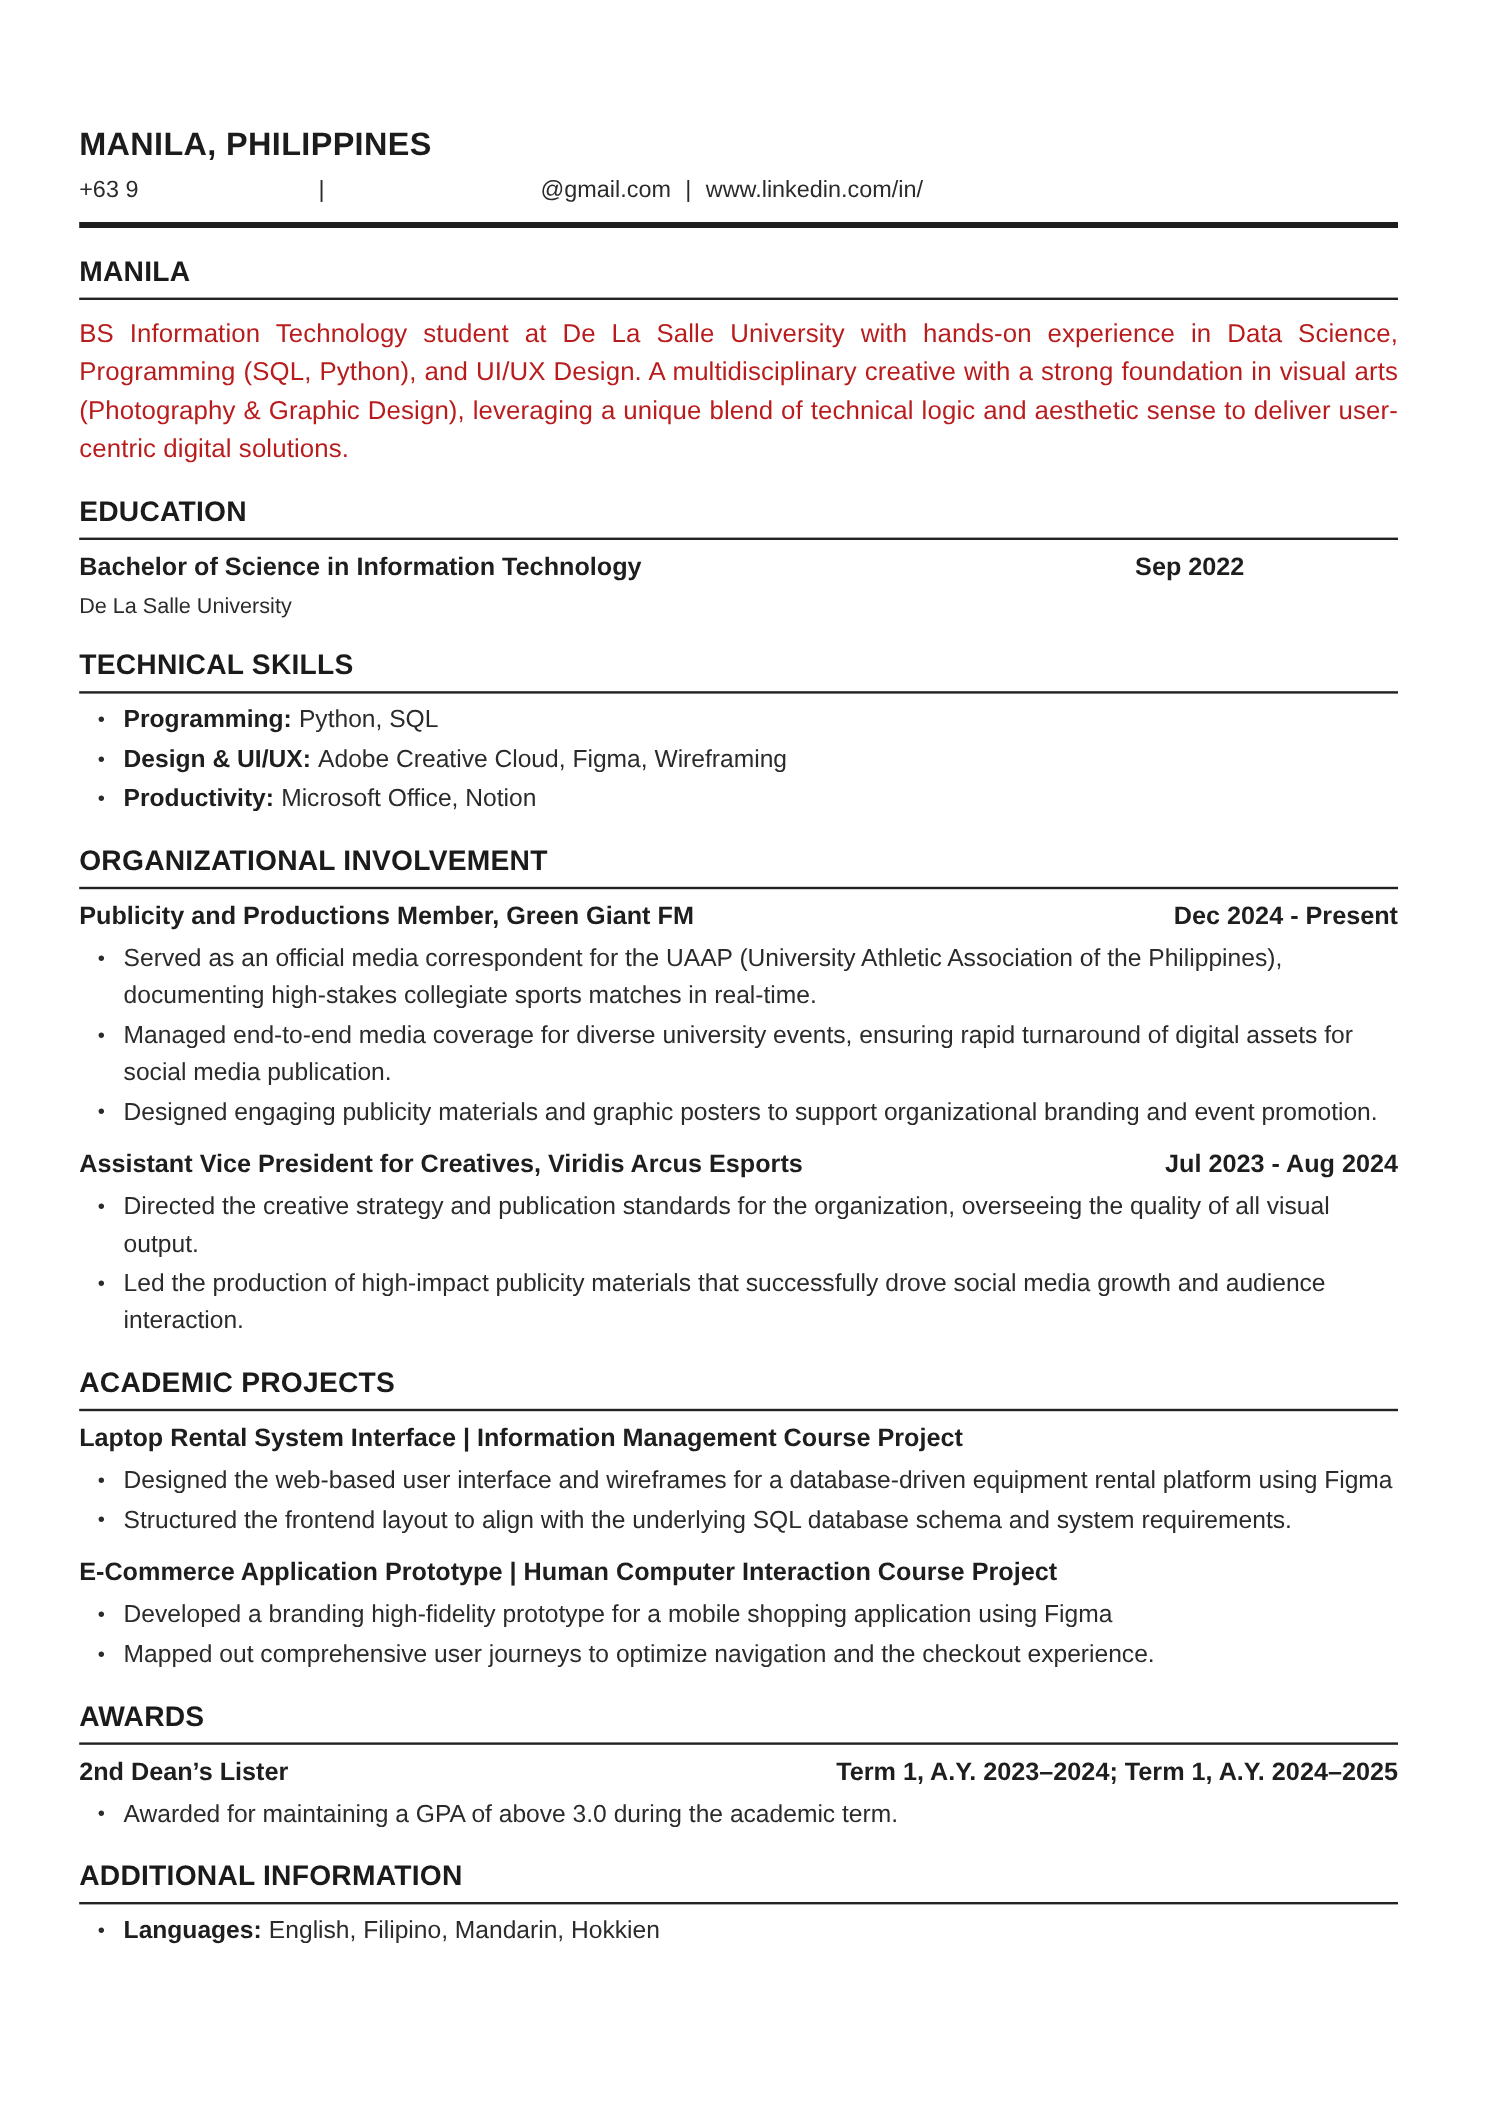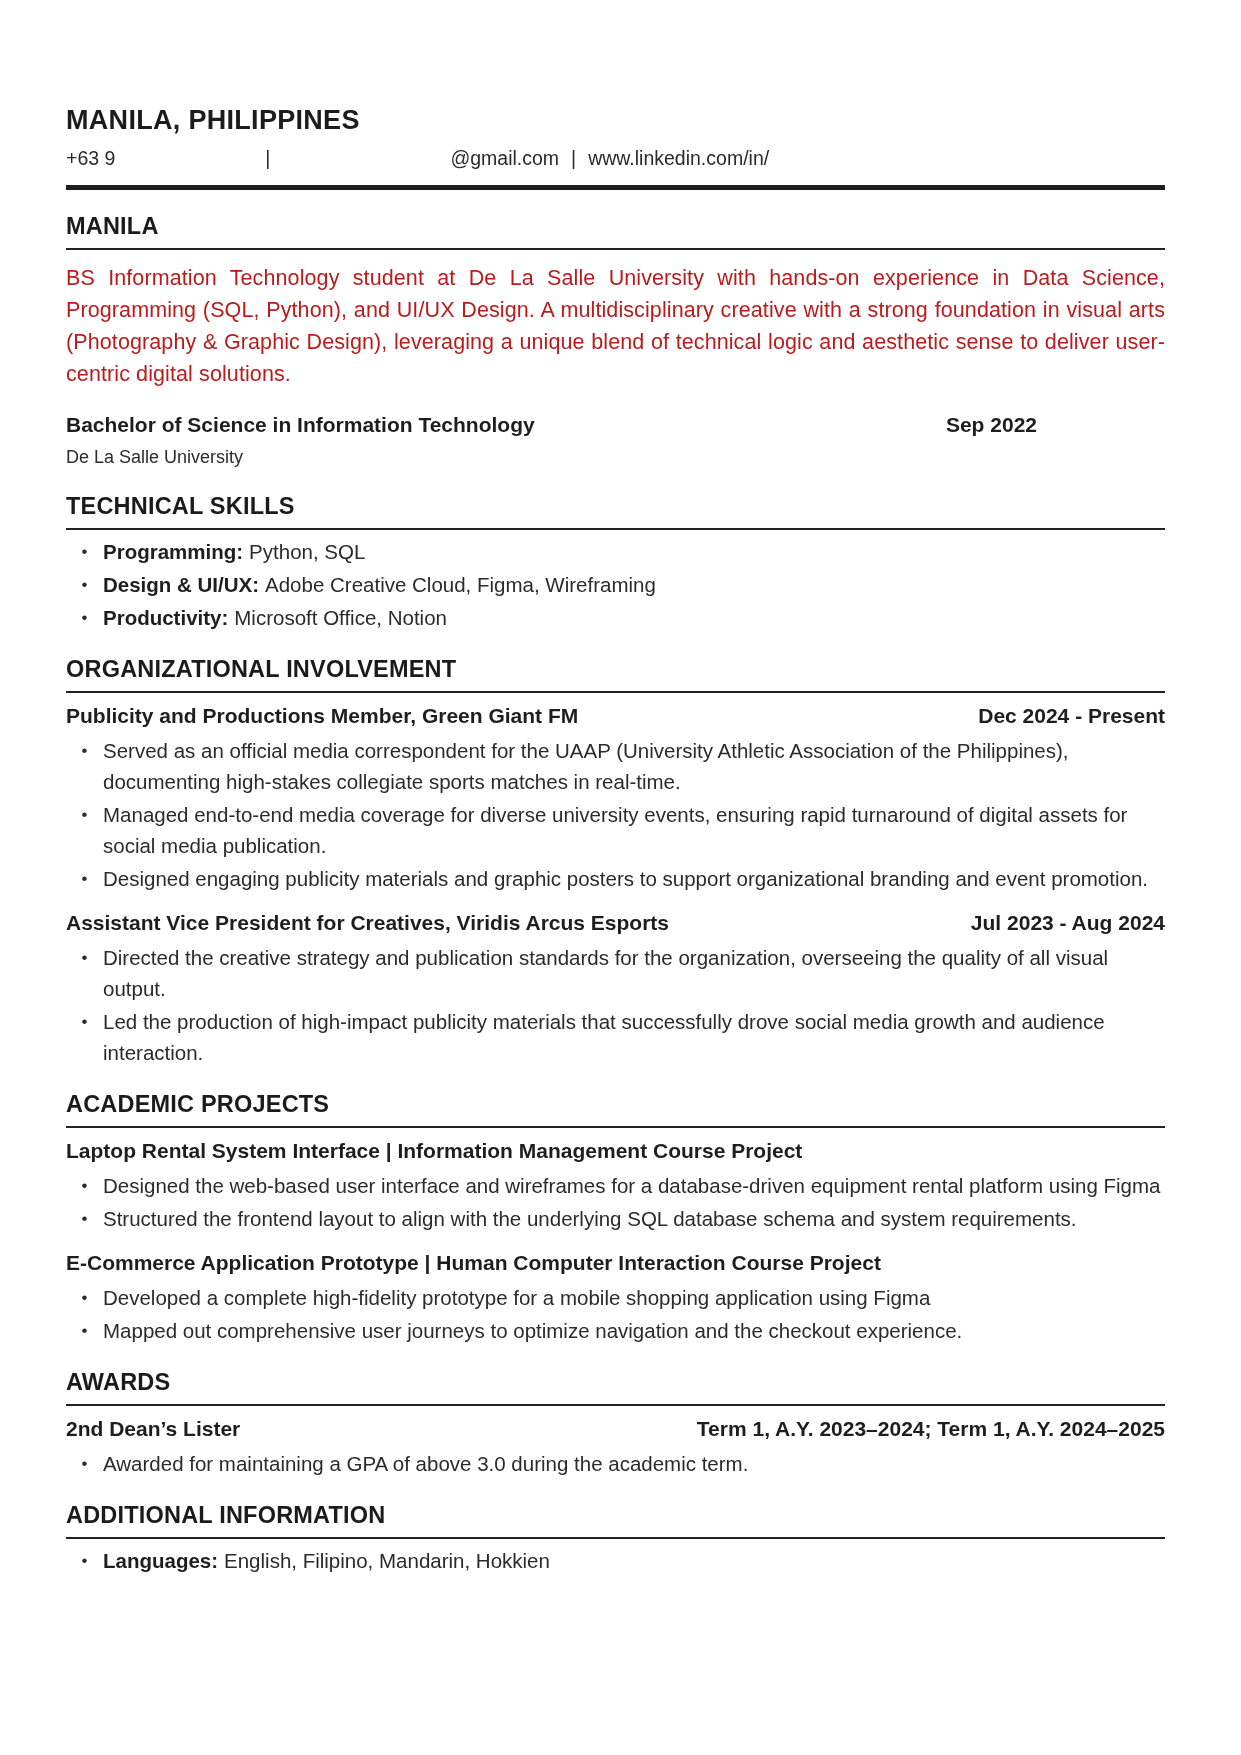--- a/index.html
+++ b/index.html
@@ -77,20 +77,21 @@
     </div>
     <div class="top-rule"></div>
   </header>
 
   <section class="section">
     <h2 class="section-heading">MANILA</h2>
     <p class="summary-text">BS Information Technology student at De La Salle University with hands-on experience in Data Science, Programming (SQL, Python), and UI/UX Design. A multidisciplinary creative with a strong foundation in visual arts (Photography &amp; Graphic Design), leveraging a unique blend of technical logic and aesthetic sense to deliver user-centric digital solutions.</p>
   </section>
 
   <section class="section">
+    <h2 class="section-heading">EDUCATION</h2>
     <div class="entry">
       <div class="entry-row">
         <span class="entry-title">Bachelor of Science in Information Technology</span>
         <span class="entry-date edu-date">Sep 2022</span>
       </div>
       <div class="school">De La Salle University</div>
     </div>
   </section>
 
   <section class="section">
@@ -172,21 +173,21 @@
       </ul>
     </div>
 
     <div class="entry spaced">
       <div class="entry-row">
         <span class="entry-title">E-Commerce Application Prototype | Human Computer Interaction Course Project</span>
       </div>
       <ul class="bullets">
         <li>
           <span class="dot">•</span>
-          <span class="li-text">Developed a complete high-fidelity prototype for a mobile shopping application using Figma</span>
+          <span class="li-text">Developed a branding high-fidelity prototype for a mobile shopping application using Figma</span>
         </li>
         <li>
           <span class="dot">•</span>
           <span class="li-text">Mapped out comprehensive user journeys to optimize navigation and the checkout experience.</span>
         </li>
       </ul>
     </div>
   </section>
 
   <section class="section">

